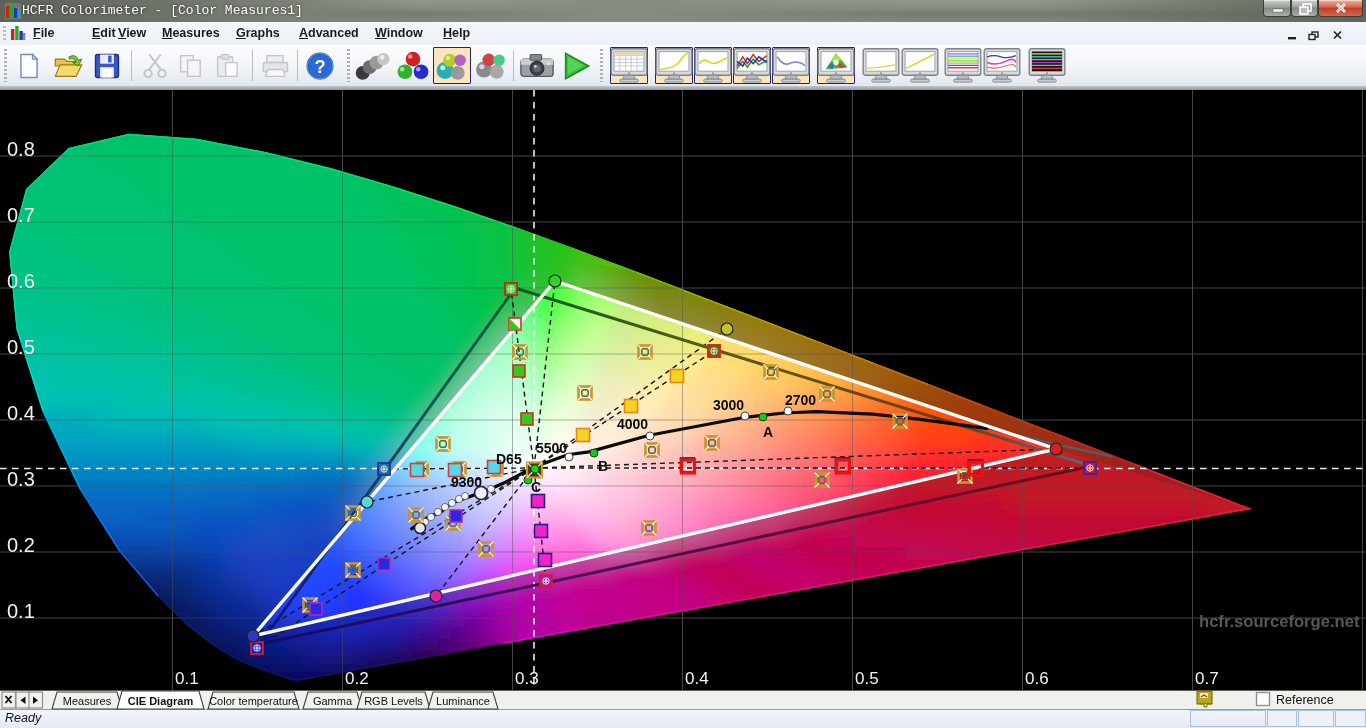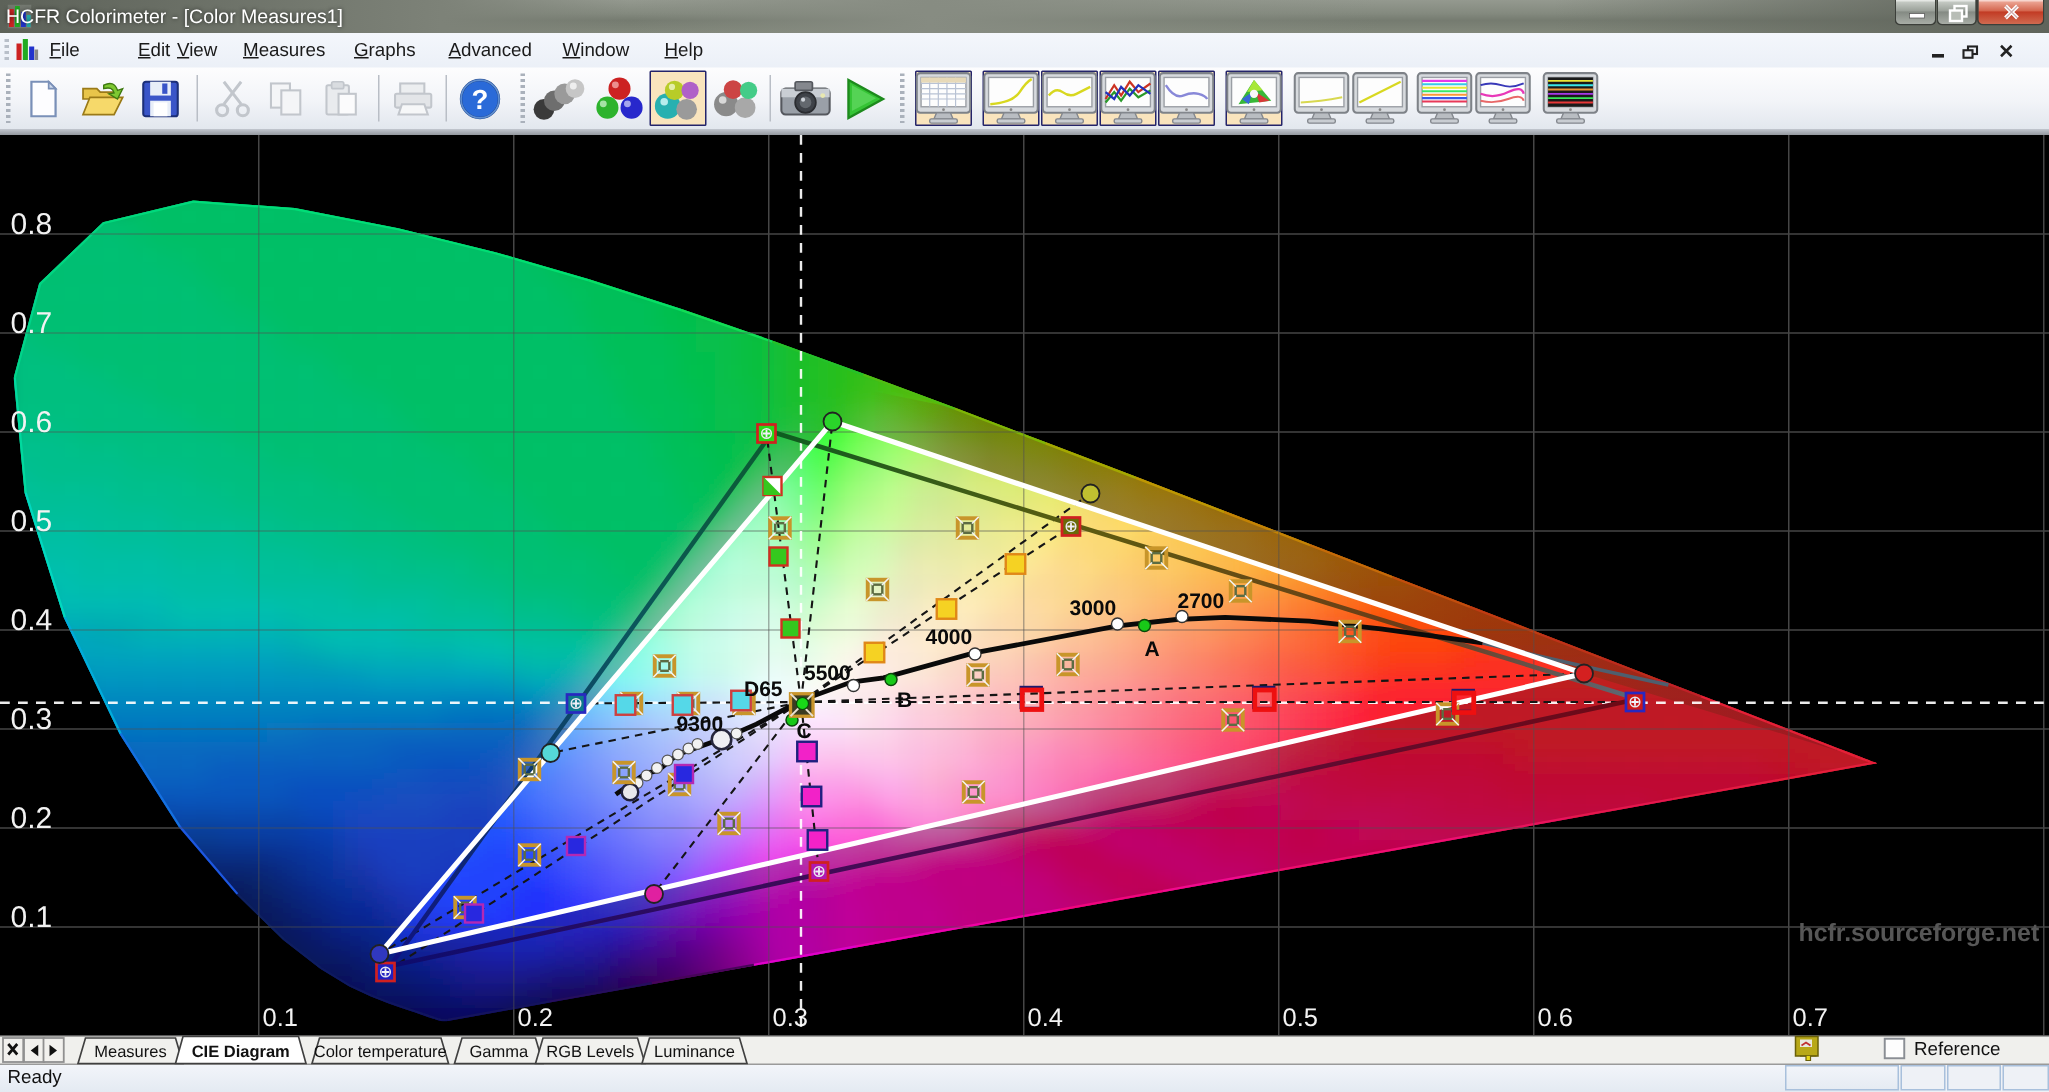--- a/index.html
+++ b/index.html
@@ -1,41 +1,41 @@
 <!DOCTYPE html>
 <html><head><meta charset="utf-8"><style>
 * { margin:0; padding:0; box-sizing:border-box; }
 html,body { width:1366px; height:728px; overflow:hidden; font-family:"Liberation Sans",sans-serif; background:#000; }
 #app { position:relative; width:1366px; height:728px; }
 #titlebar { position:absolute; left:0; top:0; width:1366px; height:22px;
   background:linear-gradient(180deg,#94998f 0%,#848a7f 40%,#757b70 62%,#82887b 100%); }
 #titlebar .blur1 { position:absolute; left:0; top:0; width:420px; height:22px; background:linear-gradient(90deg,#5d6259,#7d8278 70%,rgba(125,130,120,0)); }
 #titlebar .blur2 { position:absolute; left:420px; top:0; width:500px; height:22px; background:linear-gradient(90deg,rgba(138,142,134,0),#878c82 40%,rgba(130,134,126,0)); }
 #titlebar .blur3 { position:absolute; right:0; top:0; width:330px; height:22px; background:linear-gradient(90deg,rgba(110,115,106,0),#5f645b); }
-#titletext { position:absolute; left:4px; top:3px; font-size:13px; color:#fff; text-shadow:0 0 3px rgba(0,0,0,0.7); }
+#titletext { position:absolute; left:22px; top:3px; font-size:13px; color:#fff; text-shadow:0 0 3px rgba(0,0,0,0.7);font-family:Liberation Mono, monospace; }
 #appicon { position:absolute; left:5px; top:3px; }
 #winbtns { position:absolute; right:3px; top:0; }
 .wbtn { display:inline-block; height:17px; border:1px solid #3c3f3a; border-top:none; border-radius:0 0 4px 4px; vertical-align:top;
   background:linear-gradient(180deg,#cdd2cc 0%,#9ba19a 45%,#848a83 50%,#a8ada6 100%); box-shadow:inset 0 1px 0 rgba(255,255,255,0.5); position:relative; }
 .wbtn.close { background:linear-gradient(180deg,#f0b0a0 0%,#d4664e 45%,#c23b24 50%,#d06a50 100%); }
-#menubar { position:absolute; left:0; top:22px; width:1366px; height:30px; background:linear-gradient(180deg,#f4f7fc,#e9eef6); border-bottom:1px solid #c6ccd6; }
+#menubar { position:absolute; left:0; top:22px; width:1366px; height:30px; background:linear-gradient(180deg,#f4f7fc,#e9eef6); border-bottom:1px solid #c6ccd6;font-weight:bold; }
 .menuitem { position:absolute; top:3.5px; font-size:12.5px; color:#1a1a1a; }
 .menuitem u { text-decoration:underline; }
 #mgrip { position:absolute; left:3px; top:4px; width:3px; height:14px; background:repeating-linear-gradient(180deg,#b8bfc9 0 2px,transparent 2px 4px); }
 #childbtns { position:absolute; right:18px; top:5px; color:#222; }
 #toolbar { position:absolute; left:0; top:45px; width:1366px; height:41px; background:linear-gradient(180deg,#fdfdfe 0%,#f2f4f8 55%,#e2e7ee 100%); }
 #toolbar::after { content:""; position:absolute; left:0; bottom:-4px; width:100%; height:4px; background:linear-gradient(180deg,#c2c7cf,#93989f); }
 .tbtn { position:absolute; top:2px; height:37px; display:flex; align-items:center; justify-content:center; }
 .tbtn svg { transform:scale(1.15); }
 .tbtn.sel { background:#f9e4bd; border:1.6px solid #24246a; border-radius:1px; }
 .tsep { position:absolute; top:5px; width:1px; height:31px; background:#b9bec6; }
 .tgrip { position:absolute; top:4px; width:3px; height:33px; background:repeating-linear-gradient(180deg,#aab1bb 0 2px,transparent 2px 4px); }
 #tbgrip1 { position:absolute; left:4px; top:49px; width:3px; height:33px; background:repeating-linear-gradient(180deg,#aab1bb 0 2px,transparent 2px 4px); z-index:5; }
 #chart { position:absolute; left:0; top:90px; width:1366px; height:600px; background:#000; }
-#statusbar { position:absolute; left:0; top:710px; width:1267px; height:18px; background:linear-gradient(180deg,#f2f5fa,#e4eaf2); }
+#statusbar { position:absolute; left:0; top:710px; width:1267px; height:18px; background:linear-gradient(180deg,#f2f5fa,#e4eaf2);font-style:italic; }
 #statusbar .ready { position:absolute; left:5px; top:1px; font-size:12.5px; color:#111; }
 .spanel { position:absolute; top:0px; height:17px; border:1px solid #a8c0dc; }
 </style></head>
 <body>
 <div id="app">
   <div id="titlebar">
     <div class="blur1"></div>
       <div class="blur2"></div>
       <div class="blur3"></div>
     <span id="appicon"><svg width="16" height="16" viewBox="0 0 16 16">

